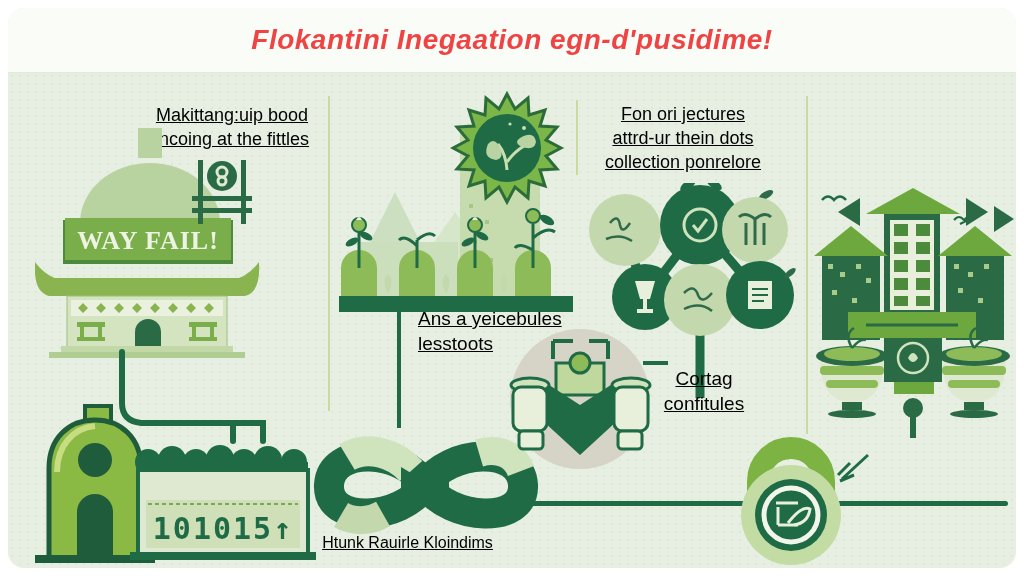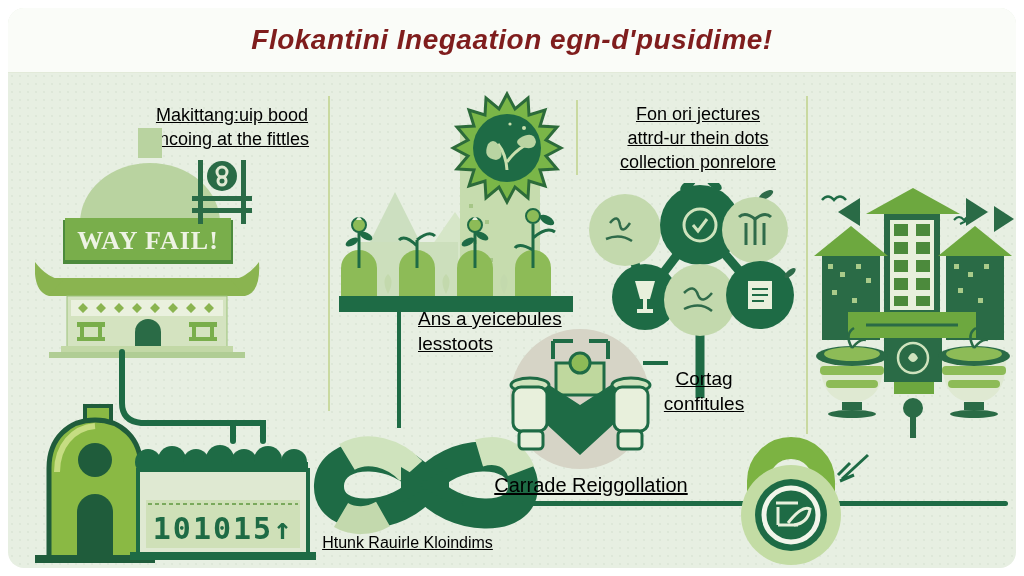--- a/index.html
+++ b/index.html
@@ -6,21 +6,21 @@
   .stage{position:relative;width:1024px;height:576px;background:#ffffff;
          font-family:"Liberation Sans",sans-serif;overflow:hidden;}
   .panel{position:absolute;left:8px;top:8px;width:1008px;height:560px;
          border-radius:16px;background:#e7efe2;}
   .panel::after{content:"";position:absolute;left:0;top:64px;right:0;bottom:0;
          background-image:radial-gradient(rgba(90,130,90,.07) 1.2px,transparent 1.2px);
          background-size:8px 8px;border-radius:0 0 16px 16px;pointer-events:none;}
   .header{position:absolute;left:8px;top:8px;width:1008px;height:64px;
          background:#fafcf8;border-radius:16px 16px 0 0;border-bottom:1px solid #e2ead9;}
   .title{position:absolute;left:0;top:24px;width:100%;text-align:center;
-         font-size:28px;font-weight:bold;font-style:italic;color:#7f1d1d;letter-spacing:.5px;}
+         font-size:28px;font-weight:bold;font-style:italic;color:#ef4444;letter-spacing:.5px;}
   .abs{position:absolute;}
   .txt{color:#000000;white-space:pre-line;line-height:1.32;font-size:18px;text-decoration:underline;}
   .center{text-align:center;}
   .divider{position:absolute;width:2px;background:#c9d9a0;}
   .hrule{position:absolute;left:462px;top:501px;width:546px;height:5px;
          background:#1e6b45;border-radius:3px;z-index:1;}
   .ontop{z-index:2;}
   svg{display:block;}
 </style>
 </head>
@@ -30,21 +30,21 @@
   <div class="panel"></div>
   <div class="header"></div>
   <div class="title">Flokantini Inegaation egn-d'pusidime!</div>
 
   <div class="divider" style="left:328px;top:96px;height:315px;"></div>
   <div class="divider" style="left:576px;top:100px;height:75px;"></div>
   <div class="divider" style="left:806px;top:96px;height:338px;"></div>
 
   <div class="abs txt center" style="left:122px;top:104px;width:220px;">Makittang:uip bood
 incoing at the fittles</div>
-  <div class="abs txt center" style="left:598px;top:103px;width:200px;">Fon ori jectures
+  <div class="abs txt center" style="left:583px;top:103px;width:200px;">Fon ori jectures
 attrd-ur thein dots
 collection ponrelore</div>
 
   <svg class="abs" style="left:35px;top:128px;" width="225" height="230" viewBox="0 0 225 230">
     <rect x="103" y="0" width="24" height="30" fill="#b9d3a0"></rect>
     <path d="M45,95 A70,60 0 0 1 185,95 Z" fill="#b9d3a0"></path>
     <rect x="28" y="92" width="170" height="44" fill="#4c8a3c"></rect>
     <rect x="30" y="90" width="166" height="42" fill="#79ae4b"></rect>
     <text x="113" y="121" text-anchor="middle" font-family="Liberation Serif,serif" font-size="26" font-weight="bold" letter-spacing="1" fill="#eef3e4">WAY FAIL!</text>
     <rect x="14" y="150" width="196" height="18" fill="#8ab450"></rect>
@@ -242,21 +242,20 @@
       <rect x="20" y="64" width="34" height="44" rx="8" fill="#e8f0dc" stroke="#1e6b45" stroke-width="3"></rect>
       <rect x="26" y="108" width="24" height="18" rx="4" fill="#e8f0dc" stroke="#1e6b45" stroke-width="3"></rect>
       <ellipse cx="138" cy="62" rx="19" ry="7" fill="#cfe3bd" stroke="#1e6b45" stroke-width="3"></ellipse>
       <rect x="121" y="64" width="34" height="44" rx="8" fill="#e8f0dc" stroke="#1e6b45" stroke-width="3"></rect>
       <rect x="125" y="108" width="24" height="18" rx="4" fill="#e8f0dc" stroke="#1e6b45" stroke-width="3"></rect>
     </g>
   </svg>
 
   <div class="abs txt center" style="left:639px;top:366px;width:130px;font-size:19px;">Cortag
 confitules</div>
-  <div class="abs txt center" style="left:486px;top:472px;width:210px;font-size:20px;">Carrade Reiggollation</div>
   <div class="hrule"></div>
 
   <svg class="abs" style="left:808px;top:186px;" width="210" height="252" viewBox="0 0 210 252">
     <path d="M14,14 q6,-7 12,0 q6,-7 12,0" fill="none" stroke="#1e6b45" stroke-width="2.5"></path>
     <path d="M146,34 q5,-6 10,0 q5,-6 10,0 m-14,4 l12,-6" fill="none" stroke="#1e6b45" stroke-width="2"></path>
     <polygon points="52,12 52,40 30,26" fill="#2a6b46"></polygon>
     <polygon points="158,12 158,40 180,26" fill="#2a6b46"></polygon>
     <polygon points="186,20 186,46 206,33" fill="#2a6b46"></polygon>
     <polygon points="58,28 152,28 105,2" fill="#6da83f"></polygon>
     <rect x="76" y="28" width="56" height="100" fill="#2a6b46"></rect>

